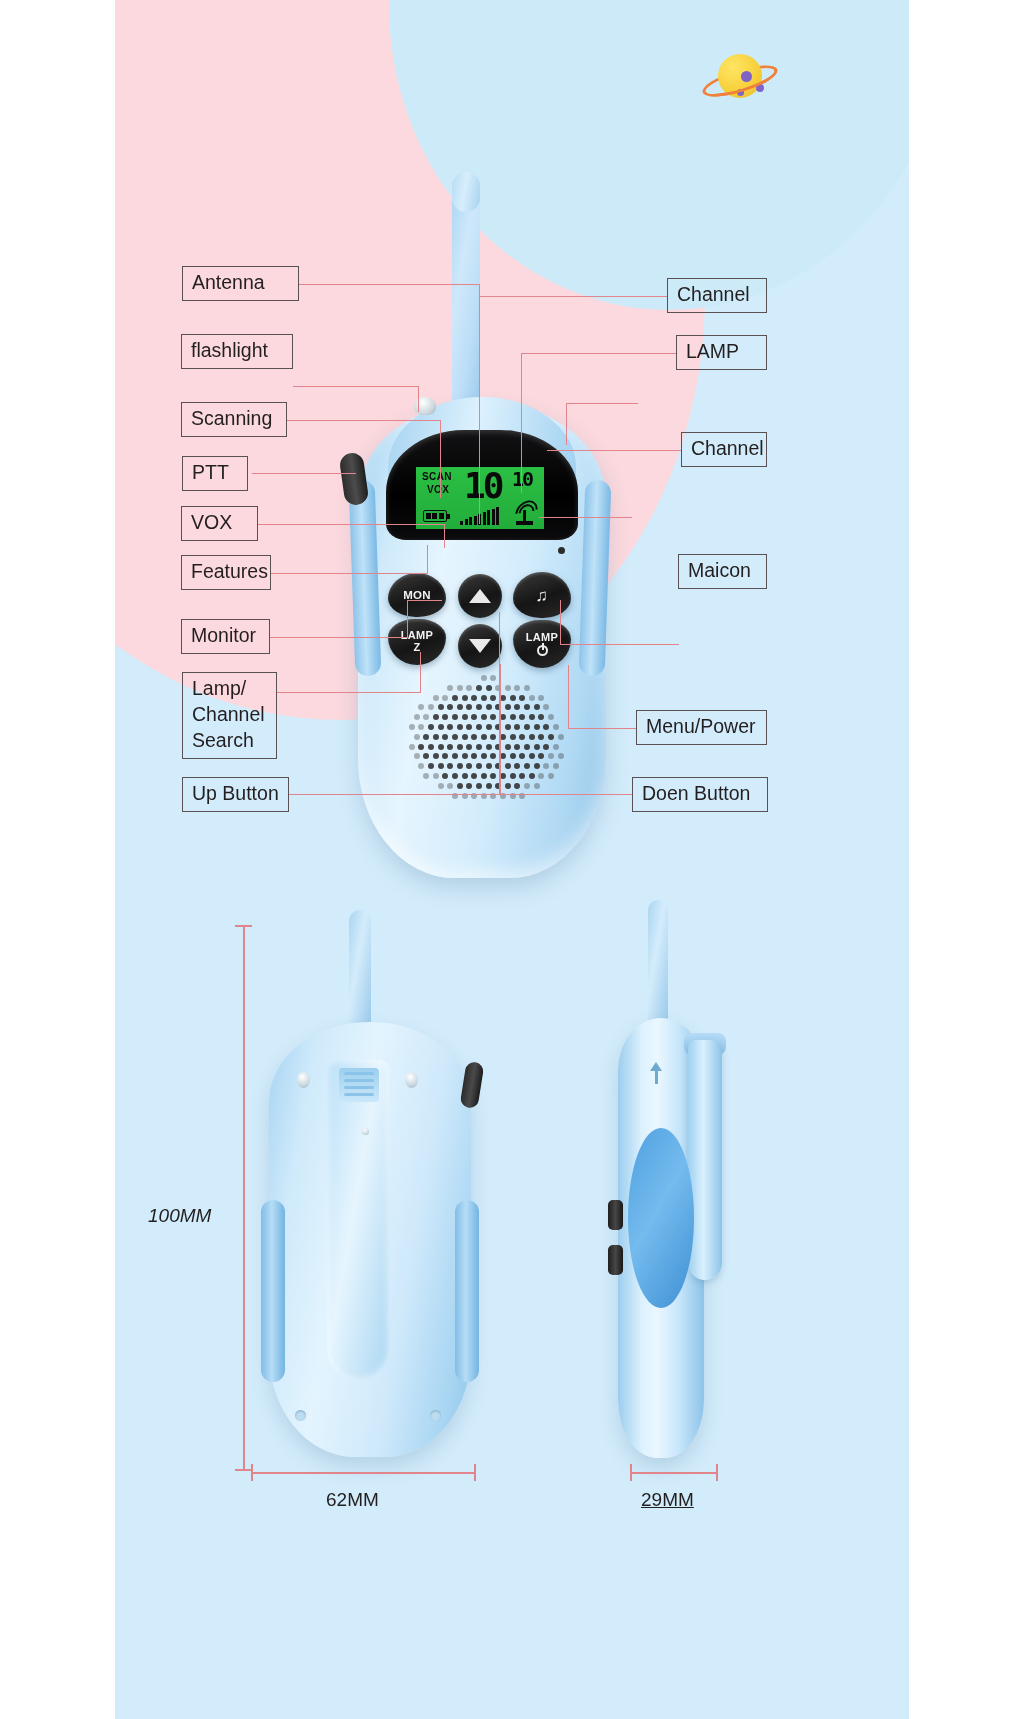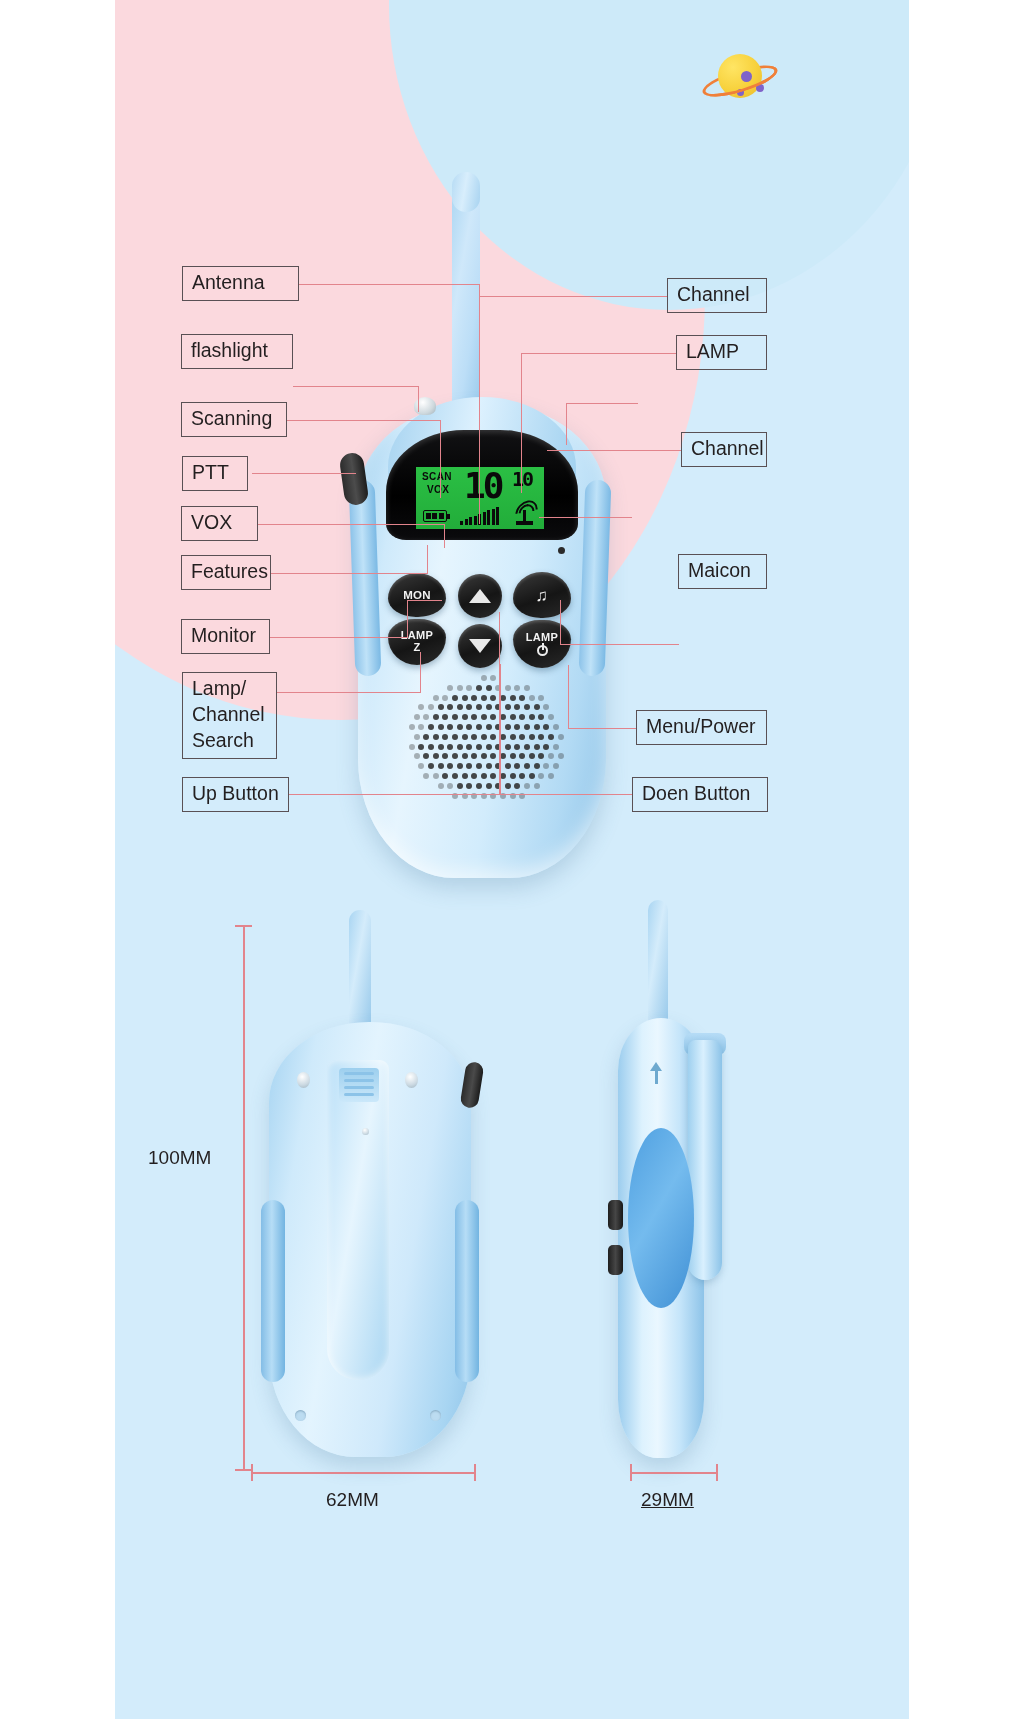--- a/index.html
+++ b/index.html
@@ -652,21 +652,21 @@
       <div class="a-stem"></div>
         <div class="a-head"></div>
     </div>
     <div class="side-btn" style="top:300px;"></div>
     <div class="side-btn" style="top:345px;"></div>
   </div>
 
   <div class="dimline dimv" style="left:243px;top:925px;height:545px;"></div>
   <div class="dimcap dimh" style="left:235px;top:925px;width:17px;height:1.6px;"></div>
   <div class="dimcap dimh" style="left:235px;top:1469px;width:17px;height:1.6px;"></div>
-  <div class="dimtext" style="left:148px;top:1147px;">100MM</div>
+  <div class="dimtext" style="left:148px;top:1205px;font-style:italic;">100MM</div>
 
   <div class="dimline dimh" style="left:251px;top:1472px;width:225px;"></div>
   <div class="dimcap dimv" style="left:251px;top:1464px;width:1.6px;height:17px;"></div>
   <div class="dimcap dimv" style="left:474px;top:1464px;width:1.6px;height:17px;"></div>
   <div class="dimtext" style="left:326px;top:1489px;">62MM</div>
 
   <div class="dimline dimh" style="left:630px;top:1472px;width:88px;"></div>
   <div class="dimcap dimv" style="left:630px;top:1464px;width:1.6px;height:17px;"></div>
   <div class="dimcap dimv" style="left:716px;top:1464px;width:1.6px;height:17px;"></div>
   <div class="dimtext" style="left:641px;top:1489px;text-decoration:underline;">29MM</div>

